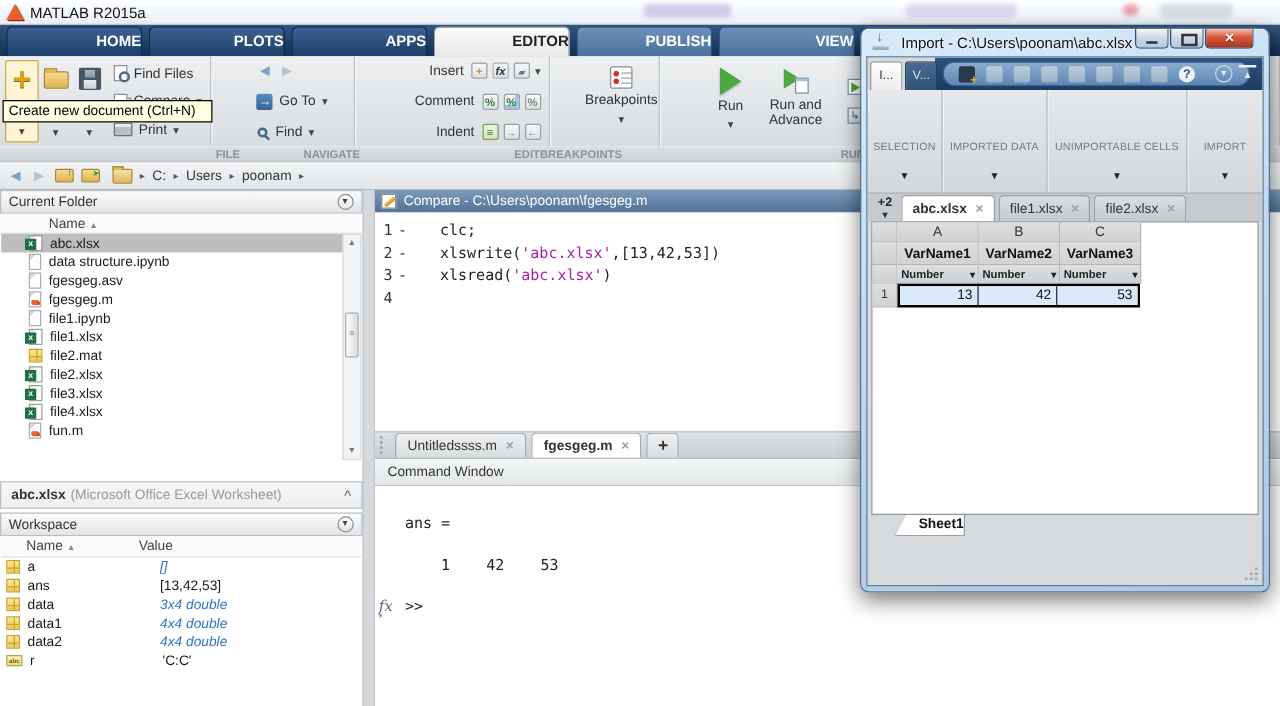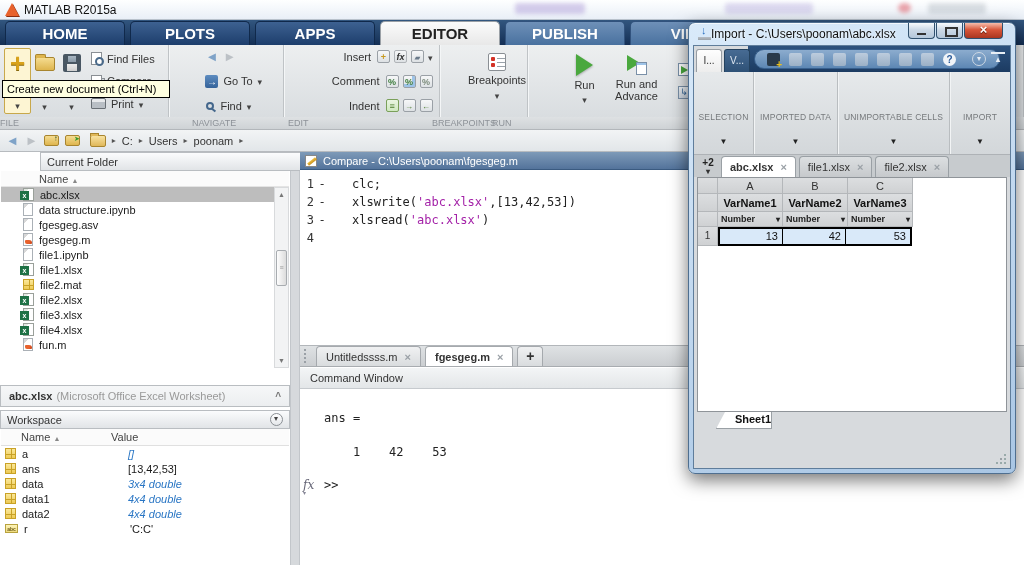--- a/index.html
+++ b/index.html
@@ -16,39 +16,39 @@
   .title-text { position:absolute; left:24px; top:3px; font-size:12px; color:#111; }
   .ghost { position:absolute; top:3px; height:11px; border-radius:3px; filter:blur(2px); }
   .g1 { left:515px; width:70px; background:rgba(168,148,212,.45); }
   .g2 { left:725px; width:88px; background:rgba(175,162,218,.38); }
   .g3 { left:928px; width:58px; background:rgba(150,158,168,.30); }
   .g4 { left:898px; width:13px; height:10px; border-radius:50%; background:rgba(222,92,104,.55); }
 
   
   .tabband { position:absolute; left:0; top:20px; right:0; height:25px;
              background:linear-gradient(#32567f,#142f55); display:flex; align-items:flex-end; padding-left:5px; }
-  .rtab { width:120px; height:24px; line-height:23px; text-align:center; color:#fff;
-          font-size:15px; font-weight:bold; margin-right:5px; border-radius:5px 5px 0 0;
+  .rtab { width:109px; height:24px; line-height:23px; text-align:right; color:#fff;
+          font-size:12px; font-weight:bold; margin-right:5px; border-radius:5px 5px 0 0;
           background:linear-gradient(#3d6191,#1d3e6c); border:1px solid #10294b; border-bottom:none; cursor:default; }
   .rtab.ctx { background:linear-gradient(#6e90b8,#49719f); border-color:#31527d; }
   .rtab.active { background:linear-gradient(#fbfbfb,#e8e8e8); color:#222; border-color:#9aa0a6; }
 
   
   .ribbon { position:absolute; left:0; top:45px; right:0; height:72px;
             background:linear-gradient(#edeff0,#d9dde0); display:flex;gap:28px; }
   .rsec { height:100%; border-right:1px solid #bfc3c6; box-shadow:1px 0 0 #f4f6f7; padding:3px 4px; }
   .sec-file { width:192px; display:flex; }
   .sec-nav  { width:96px; display:flex; flex-direction:column; justify-content:space-between; padding:4px 8px; }
   .sec-edit { width:144px; display:flex; flex-direction:column; justify-content:space-between; padding:4px 6px; }
   .sec-bp   { width:60px; }
   .sec-run  { width:532px; display:flex; padding:3px 8px; position:relative; }
   .labelstrip { position:absolute; left:0; top:117px; right:0; height:13px;
                 background:linear-gradient(#dee1e3,#ced2d5); border-bottom:1px solid #b2b6ba;
                 font-size:9px; color:#8d9298; }
-  .slabel { position:absolute; top:1px; text-align:left; }
+  .slabel { position:absolute; top:1px; text-align:right;font-weight:bold; }
 
   .bigbtn { width:27px; display:flex; flex-direction:column; align-items:center; justify-content:flex-start; padding-top:4px; gap:3px; }
   .bigbtn .dd { margin-top:auto; margin-bottom:2px; }
   .dd::after { content:"▾"; font-size:9px; color:#444; line-height:6px; }
   .hl { background:#fdf5d3; border:1px solid #c8a84b; border-radius:2px; }
 
   .ic-new::after { content:"+"; font:bold 26px/20px "Liberation Sans",sans-serif; color:#d9a21b;
                    text-shadow:0 1px 0 #8a6a10; }
   .ic-open { width:20px; height:14px; margin-top:5px; background:linear-gradient(#f5dc90,#deb54e);
              border:1px solid #a8852f; border-radius:2px; position:relative; }
@@ -147,21 +147,21 @@
   .vsplit { position:absolute; left:290px; top:152px; width:10px; bottom:0; background:#d6d9dc; border-left:1px solid #c2c6ca; border-right:1px solid #c2c6ca; }
 
   .panel-h { position:absolute; left:0; width:290px; height:19px;
              background:linear-gradient(#fbfcfd,#e1e4e7); border:1px solid #b9bdc1;
              display:flex; align-items:center; padding:0 6px; color:#333; }
   .panel-h .ph-title { flex:1; }
   .circle-btn { width:13px; height:13px; border:1px solid #8a8f94; border-radius:50%;
                 background:linear-gradient(#fff,#e4e7ea); position:relative; }
   .circle-btn::after { content:"▾"; position:absolute; left:3px; top:0px; font-size:8px; color:#444; }
 
-  .cf-head { top:152px;margin-left:40px; }
+  .cf-head { top:152px; }
   .cf-colh { position:absolute; left:1px; top:171px; width:288px; height:16px; background:#fbfbfb;
              border-bottom:1px solid #e4e4e4; line-height:16px; padding-left:38px; color:#444; }
   .sort-asc { font-size:7px; color:#888; }
   .cf-list { position:absolute; left:1px; top:187px; width:288px; }
   .cf-row { height:15px; display:flex; align-items:center; gap:6px; padding-left:22px; }
   .cf-row.sel { background:#bdbdbd; }
   .fname { color:#1a1a1a; }
 
   .ic-excel { width:11px; height:13px; background:linear-gradient(135deg,#e2e8e2 0 3px,#fff 3px); border:1px solid #9aa09a; position:relative; flex:0 0 auto; }
   .ic-excel::after { content:"x"; position:absolute; left:-4px; top:2px; width:9px; height:9px;
@@ -240,21 +240,21 @@
   .co2 { position:absolute; left:24px; top:56px; white-space:pre; }
   .fx-glyph { position:absolute; left:3px; top:89px; font-family:"DejaVu Serif",serif; font-style:italic;
               font-size:12px; color:#667; }
   .fx-glyph::after { content:"▾"; display:block; font-size:6px; color:#889; margin-top:-3px; font-style:normal; }
   .prompt { position:absolute; left:24px; top:89px; }
 
   
   .dlg { position:absolute; left:688px; top:22px; width:328px; height:452px; z-index:100;
          border-radius:7px; background:linear-gradient(160deg,#d9eafa,#a9c6e4);
          border:1px solid #4f6f90; box-shadow:0 6px 18px rgba(0,0,0,.55), inset 0 1px 0 rgba(255,255,255,.7); }
-  .dlg-title { position:absolute; left:22px; top:4px; font-size:12px; color:#101010;
+  .dlg-title { position:absolute; left:32px; top:4px; font-size:12px; color:#101010;
                text-shadow:0 0 3px #fff; white-space:nowrap; }
   .dlg-icon { position:absolute; left:9px; top:4px; width:13px; height:13px;
               background:linear-gradient(#b8bec4,#9aa2aa) 0 10px/13px 3px no-repeat; }
   .dlg-icon::after { content:"↓"; position:absolute; left:3px; top:-3px; font-weight:bold; font-size:11px; color:#2a6fc0; }
   .dlg-btns { position:absolute; right:12px; top:0; display:flex; gap:1px; }
   .dbtn { width:27px; height:16px; border:1px solid #30506e; border-top:none; border-radius:0 0 4px 4px;
           background:linear-gradient(#f8fbfe,#ccd9e7 45%,#b4c7da); position:relative; }
   .dbtn-min::after { content:""; position:absolute; left:8px; bottom:3px; width:9px; height:2px; background:#333; }
   .dbtn-max::after { content:""; position:absolute; left:8px; top:4px; width:9px; height:6px;
                      border:2px solid #333; border-top-width:2px; }

